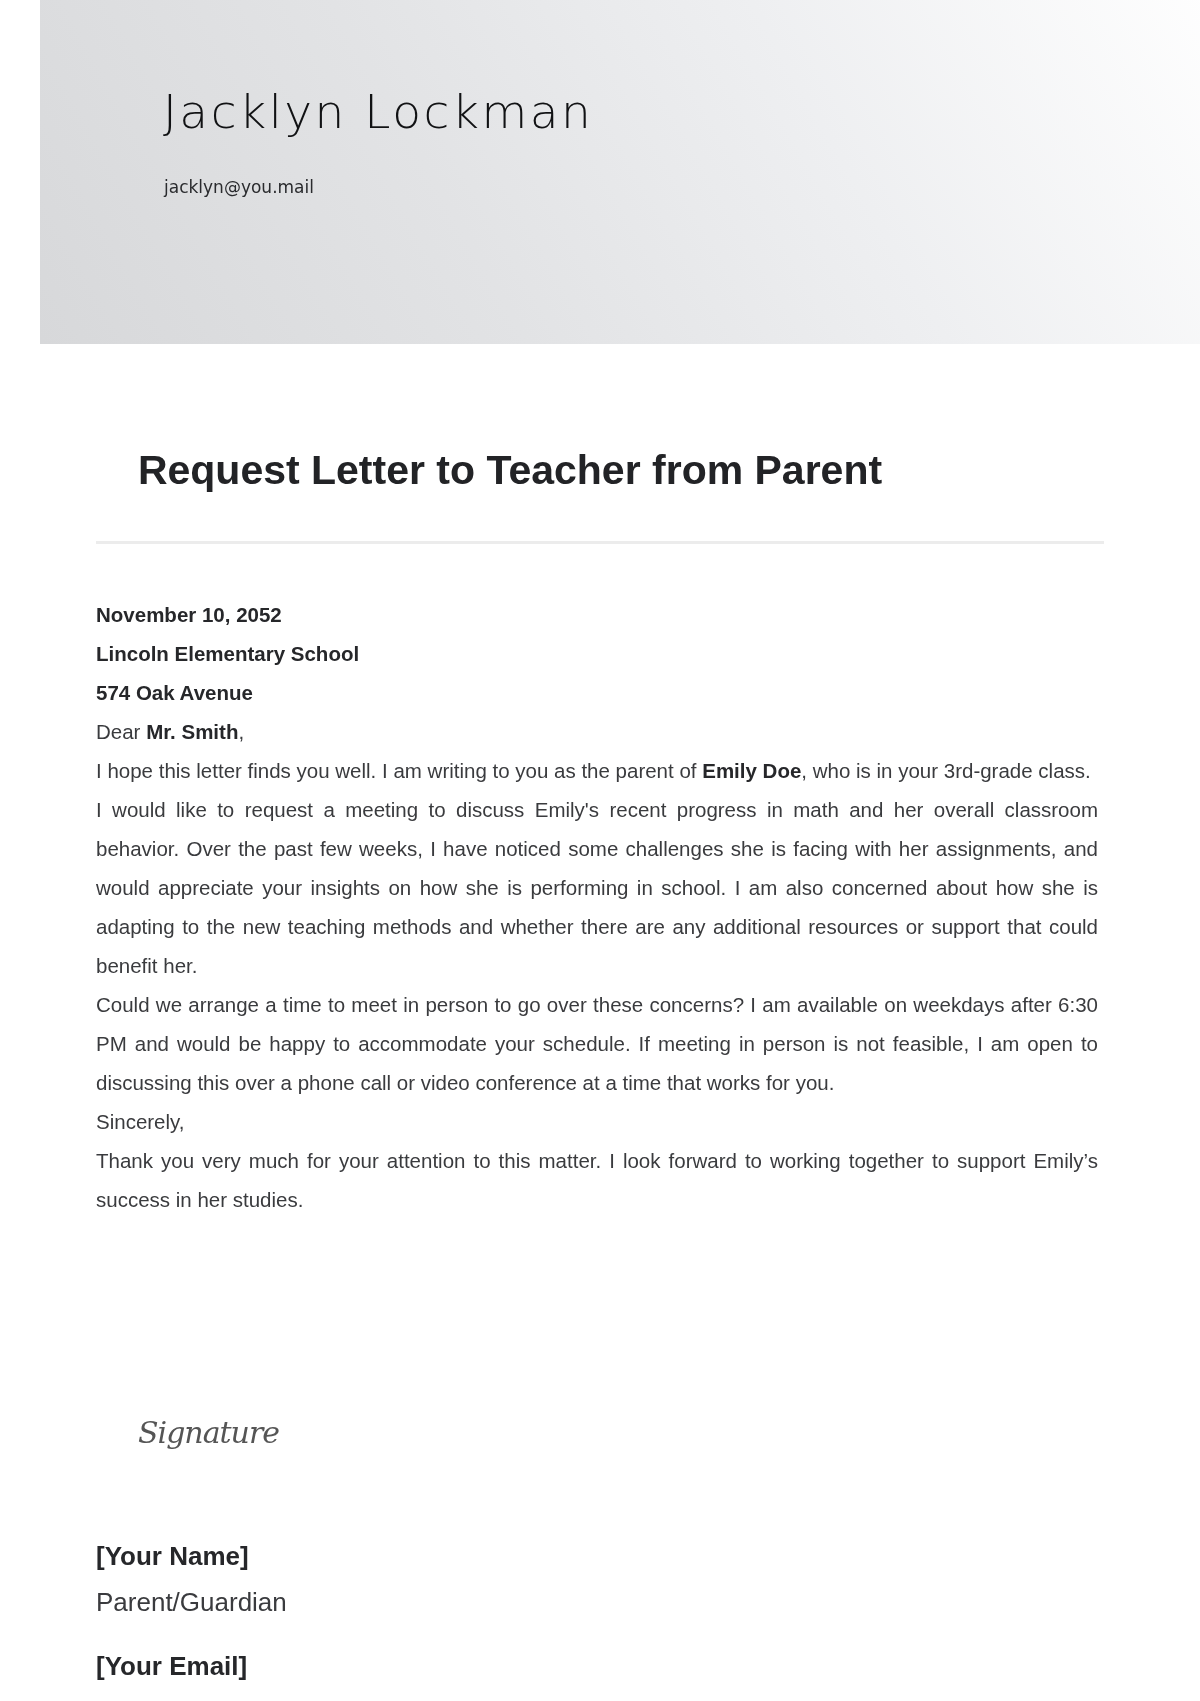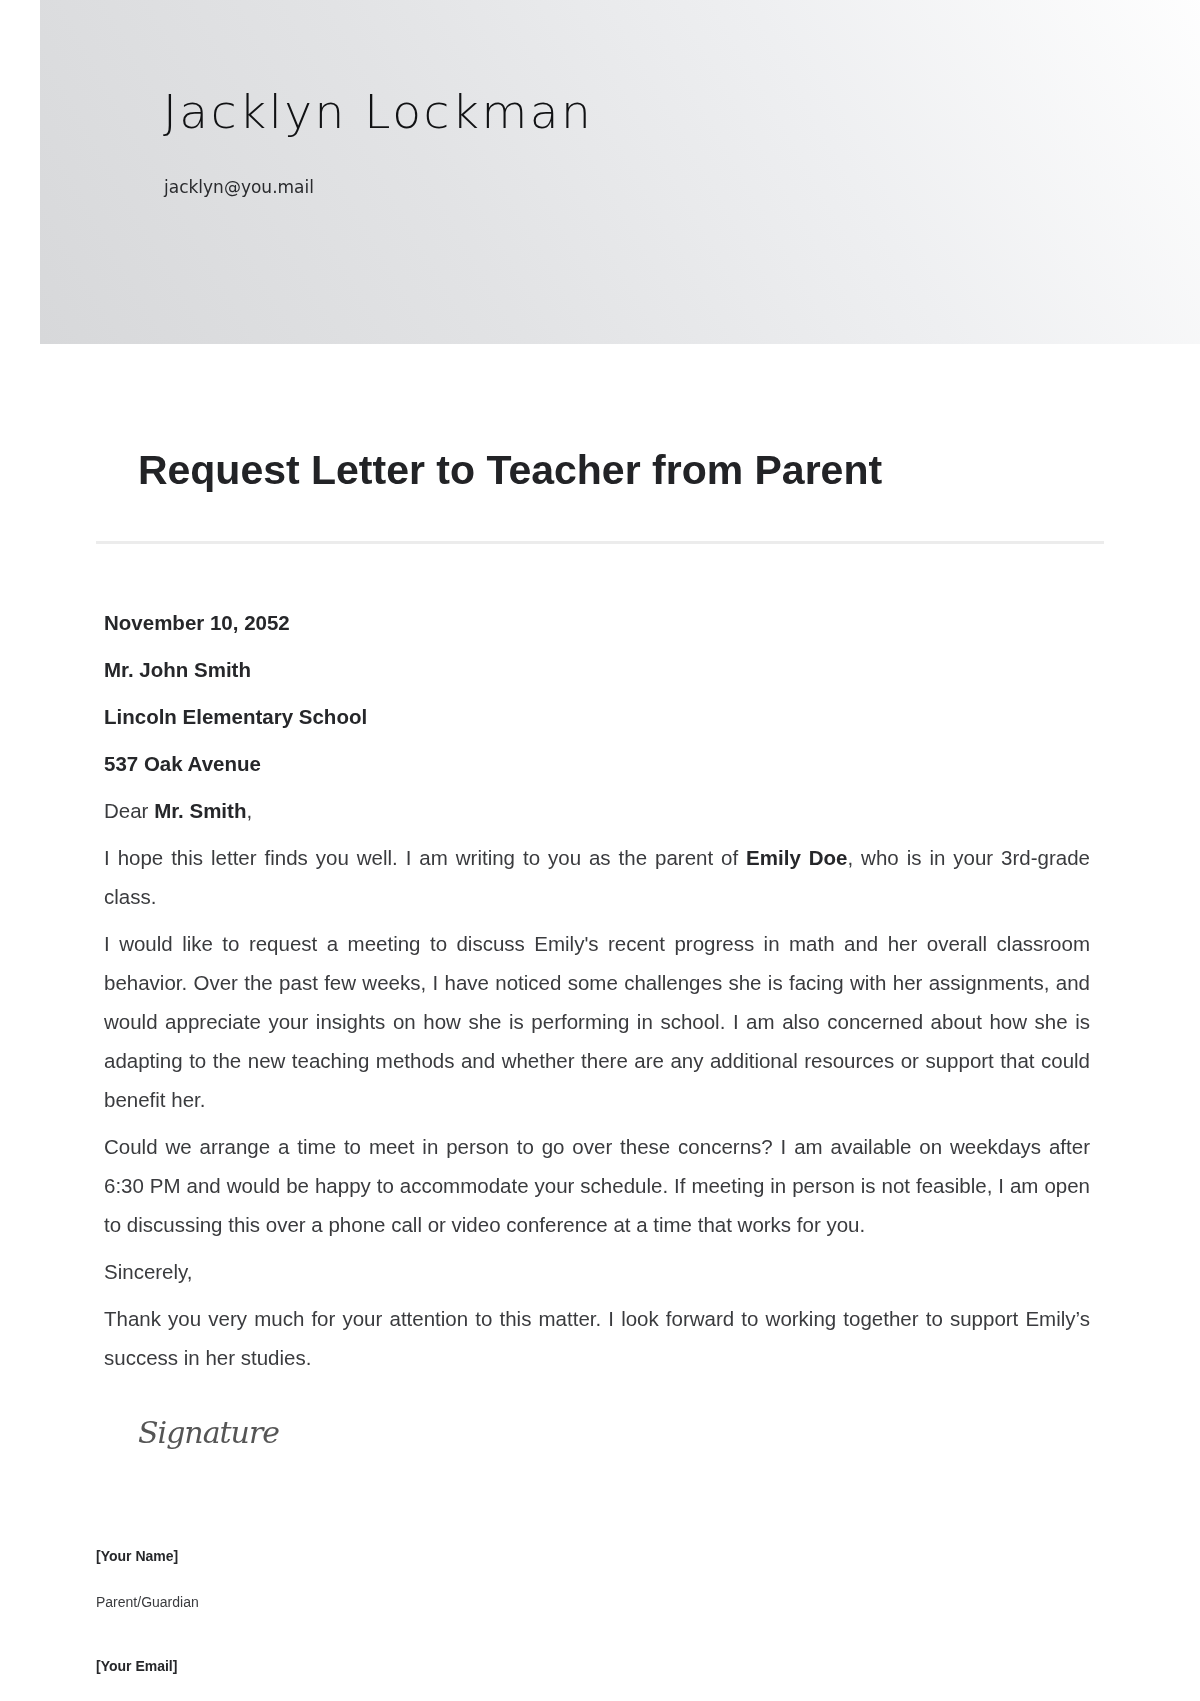--- a/index.html
+++ b/index.html
@@ -25,48 +25,47 @@
     position: absolute; left: 0; width: 1020px; top: 440px; text-align: center;
     font-size: 41px; font-weight: bold; color: #222326; line-height: 60px;
   }
   .divider {
     position: absolute; left: 96px; width: 1008px; top: 541px; height: 3px; background: #ececec;
   }
   .body {
     position: absolute; left: 96px; width: 1002px; top: 595px;
     font-size: 20.5px; line-height: 39px; color: #3a3b3e;
   }
-  .body p { margin: 8px; text-align: justify; }
+  .body p { margin: 0; text-align: justify; }
   .body .bold { font-weight: bold; color: #26272a; }
   .signature {
     position: absolute; left: 118px; top: 1415px;
     font-family: "DejaVu Serif", serif; font-style: italic; font-size: 30px; color: #555;
     letter-spacing: -1px;
     margin-left: 20px;
   }
-  .closing { position: absolute; left: 96px; font-size: 14px; line-height: 30px; }
+  .closing { position: absolute; left: 96px; font-size: 26px; line-height: 30px; }
   .closing.bold { font-weight: bold; color: #26272a; }
   .closing.regular { color: #3a3b3e; text-align: right; }
 </style>
 </head>
 <body>
 
 <div class="header">
   <div class="header-name">Jacklyn Lockman</div>
   <div class="header-email">jacklyn@you.mail</div>
 </div>
 
 <div class="title">Request Letter to Teacher from Parent</div>
 <div class="divider"></div>
 
 <div class="body">
   <p class="bold">November 10, 2052</p>
-  <p class="bold">Mr. John Smith</p>
   <p class="bold">Lincoln Elementary School</p>
-  <p class="bold">537 Oak Avenue</p>
+  <p class="bold">574 Oak Avenue</p>
   <p><span>Dear </span><span class="bold">Mr. Smith</span><span>,</span></p>
   <p><span>I hope this letter finds you well. I am writing to you as the parent of </span><span class="bold">Emily Doe</span><span>, who is in your 3rd-grade class.</span></p>
   <p>I would like to request a meeting to discuss Emily's recent progress in math and her overall classroom behavior. Over the past few weeks, I have noticed some challenges she is facing with her assignments, and would appreciate your insights on how she is performing in school. I am also concerned about how she is adapting to the new teaching methods and whether there are any additional resources or support that could benefit her.</p>
   <p>Could we arrange a time to meet in person to go over these concerns? I am available on weekdays after 6:30 PM and would be happy to accommodate your schedule. If meeting in person is not feasible, I am open to discussing this over a phone call or video conference at a time that works for you.</p>
   <p>Sincerely,</p>
   <p>Thank you very much for your attention to this matter. I look forward to working together to support Emily’s success in her studies.</p>
 </div>
 
 <div class="signature">Signature</div>
 

